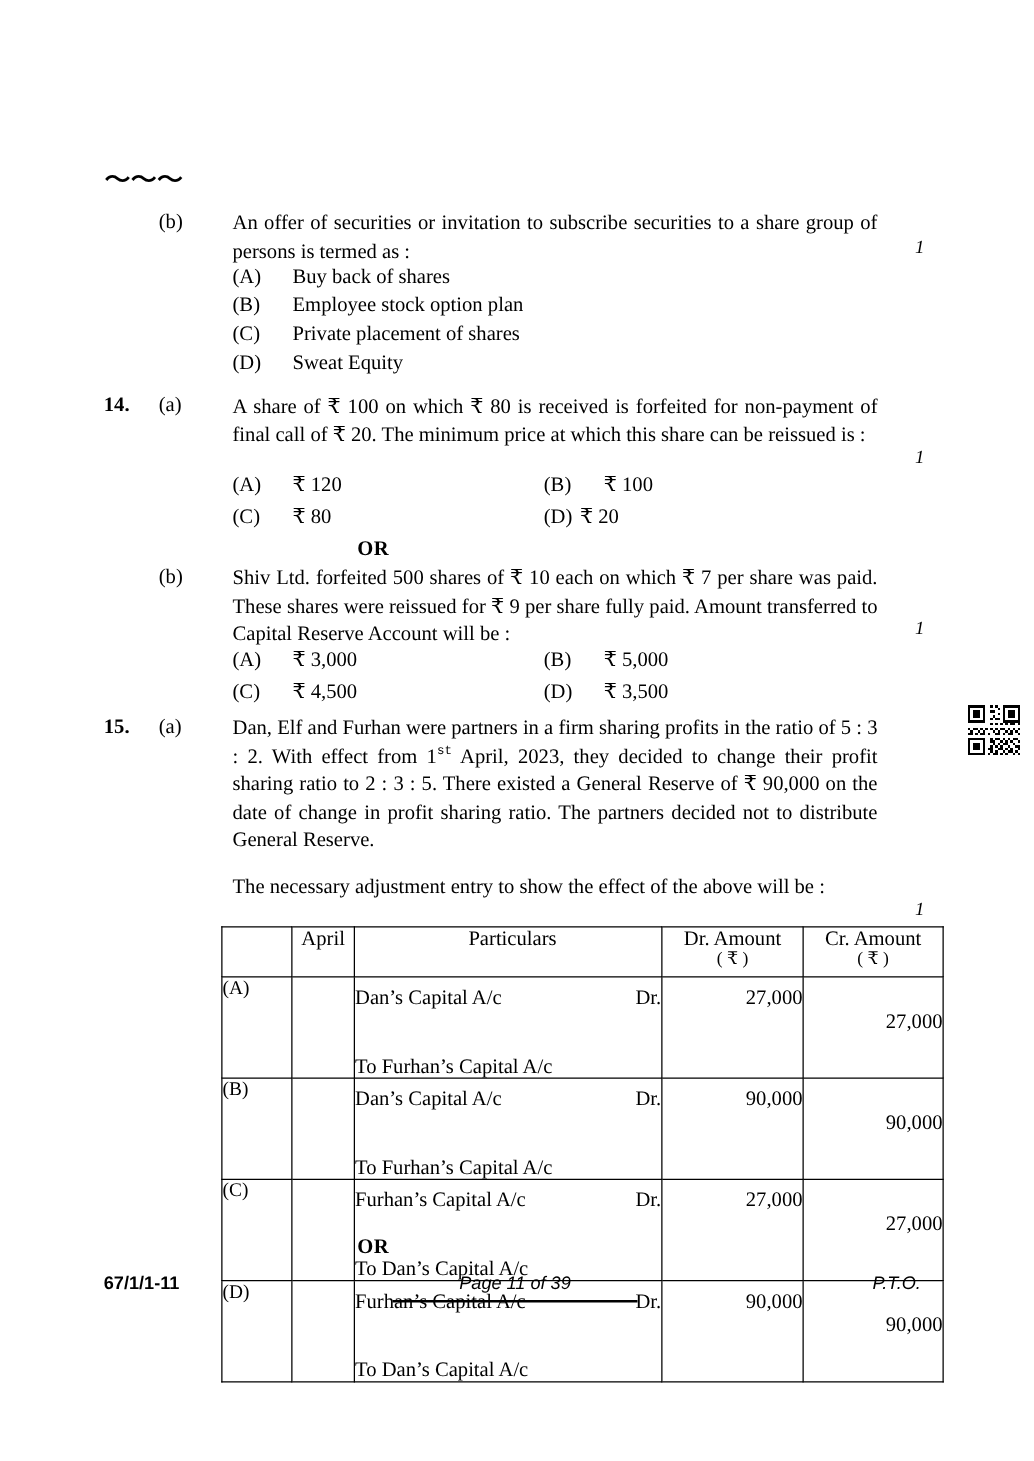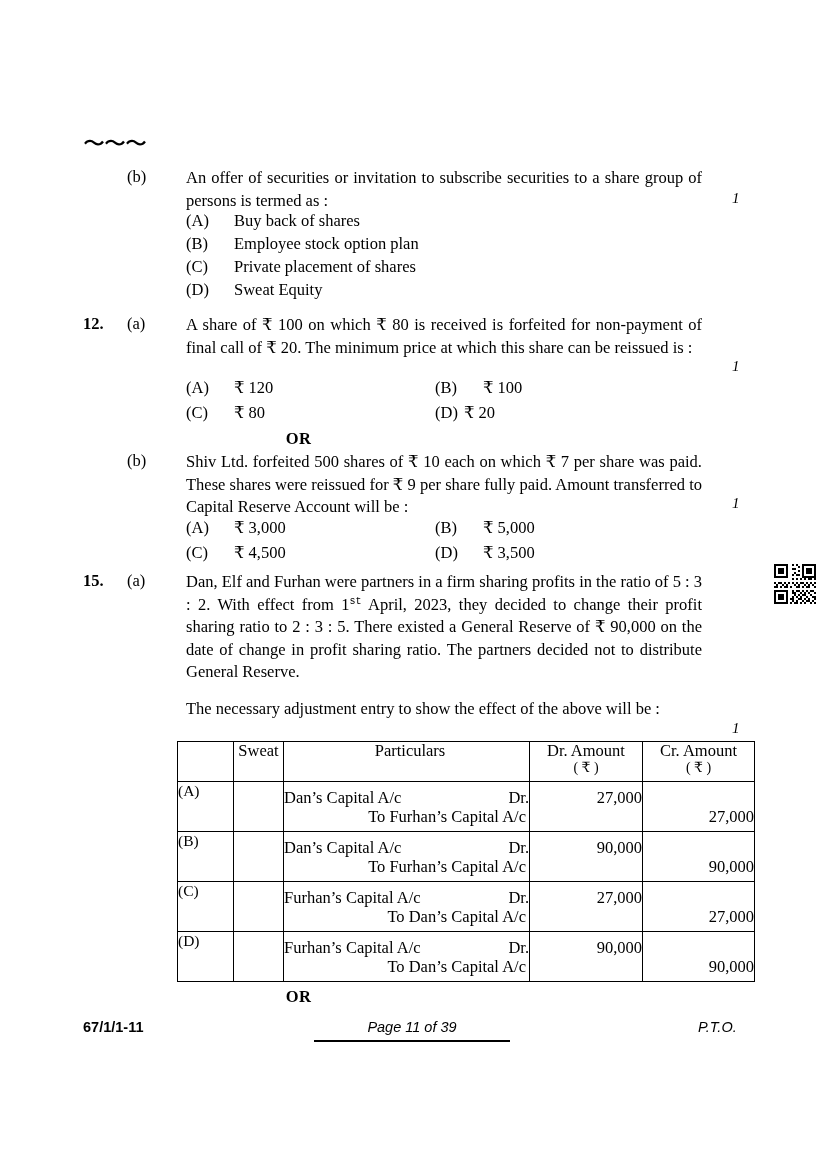--- a/index.html
+++ b/index.html
@@ -103,23 +103,23 @@
     font-size: 15.5px;
   }
   td.partcell { padding: 0 7px; }
   .part-line1 {
     display: flex;
     justify-content: space-between;
     padding-top: 6px;
     line-height: 19px;
   }
   .part-line2 {
-    text-align: right;
     padding-right: 3px;
     line-height: 19px;
+    margin-top: 36px;
   }
   td.amtcell {
     padding: 0 7px;
     text-align: right;
   }
   .amt-line1 { padding-top: 6px; line-height: 19px; }
   .amt-line2 { line-height: 19px; }
   .amt-blank { visibility: hidden; }
 
   
@@ -183,21 +183,21 @@
 
   <div class="abs opt-label" style="left:186px; top:234px;">(B)</div>
   <div class="abs opt-text" style="left:234px; top:234px;">Employee stock option plan</div>
 
   <div class="abs opt-label" style="left:186px; top:257px;">(C)</div>
   <div class="abs opt-text" style="left:234px; top:257px;">Private placement of shares</div>
 
   <div class="abs opt-label" style="left:186px; top:280px;">(D)</div>
   <div class="abs opt-text" style="left:234px; top:280px;">Sweat Equity</div>
 
-  <div class="abs qnum" style="left:83px; top:314px;">12.</div>
+  <div class="abs qnum" style="left:83px; top:314px;">14.</div>
   <div class="abs sublabel" style="left:127px; top:314px;">(a)</div>
   <div class="abs qbody" style="left:186px; top:314px; width:516px;">A share of ₹ 100 on which ₹ 80 is received is forfeited for non-payment of final call of ₹ 20. The minimum price at which this share can be reissued is :</div>
   <div class="abs marks" style="left:732px; top:358px;">1</div>
 
   <div class="abs opt-label" style="left:186px; top:378px;">(A)</div>
   <div class="abs opt-text" style="left:234px; top:378px;">₹ 120</div>
   <div class="abs opt-label" style="left:435px; top:378px;">(B)</div>
   <div class="abs opt-text" style="left:483px; top:378px;">₹ 100</div>
 
   <div class="abs opt-label" style="left:186px; top:403px;">(C)</div>
@@ -323,21 +323,21 @@
     <colgroup>
       <col class="col-opt">
         <col class="col-date">
         <col class="col-part">
         <col class="col-dr">
         <col class="col-cr">
     </colgroup>
     <thead>
       <tr>
         <th class="hd"></th>
-        <th class="hd">Sweat</th>
+        <th class="hd">April</th>
         <th class="hd left">Particulars</th>
         <th class="hd">
           <span>Dr. Amount</span>
           <span class="hd-sym">( ₹ )</span>
         </th>
         <th class="hd">
           <span>Cr. Amount</span>
           <span class="hd-sym">( ₹ )</span>
         </th>
       </tr>

